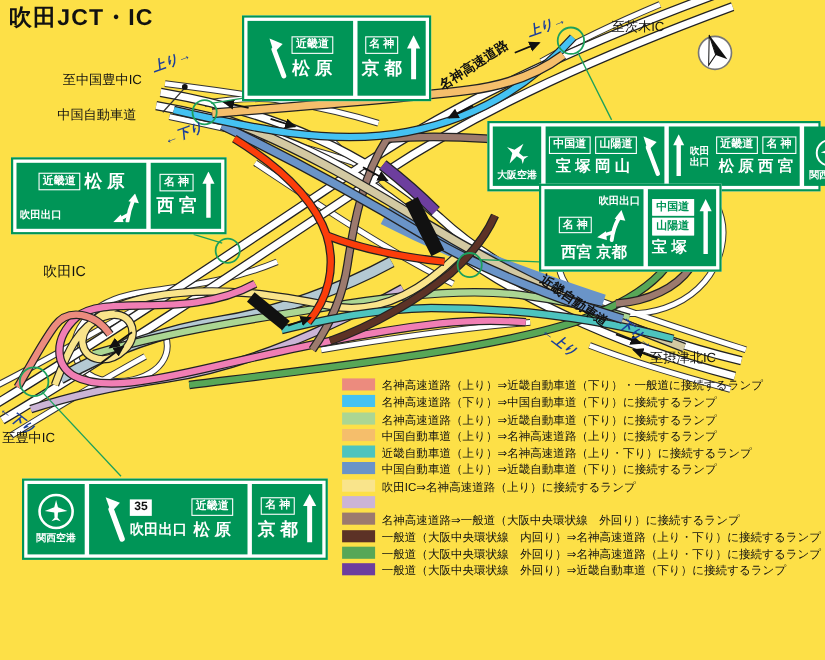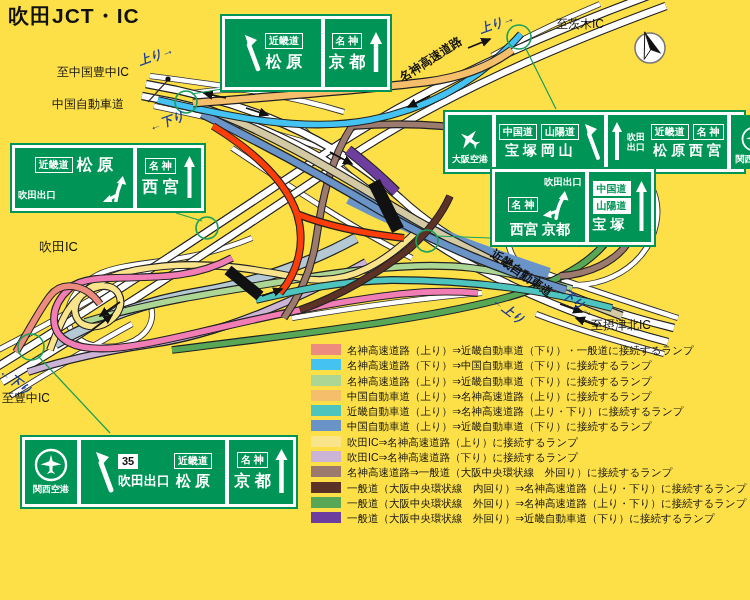--- a/index.html
+++ b/index.html
@@ -387,21 +387,20 @@
     <div class="legend-row">
         <span class="sw" style="background: rgb(106, 148, 200);"></span>
         <span class="legend-text">中国自動車道（上り）⇒近畿自動車道（下り）に接続するランプ</span>
       </div>
     <div class="legend-row">
         <span class="sw" style="background: rgb(249, 228, 139);"></span>
         <span class="legend-text">吹田IC⇒名神高速道路（上り）に接続するランプ</span>
       </div>
     <div class="legend-row">
         <span class="sw" style="background: rgb(203, 180, 214);"></span>
-        <span class="legend-text">吹田IC⇒名神高速道路（下り）に接続するランプ</span>
       </div>
     <div class="legend-row">
         <span class="sw" style="background: rgb(156, 122, 110);"></span>
         <span class="legend-text">名神高速道路⇒一般道（大阪中央環状線　外回り）に接続するランプ</span>
       </div>
     <div class="legend-row">
         <span class="sw" style="background: rgb(92, 50, 38);"></span>
         <span class="legend-text">一般道（大阪中央環状線　内回り）⇒名神高速道路（上り・下り）に接続するランプ</span>
       </div>
     <div class="legend-row">

